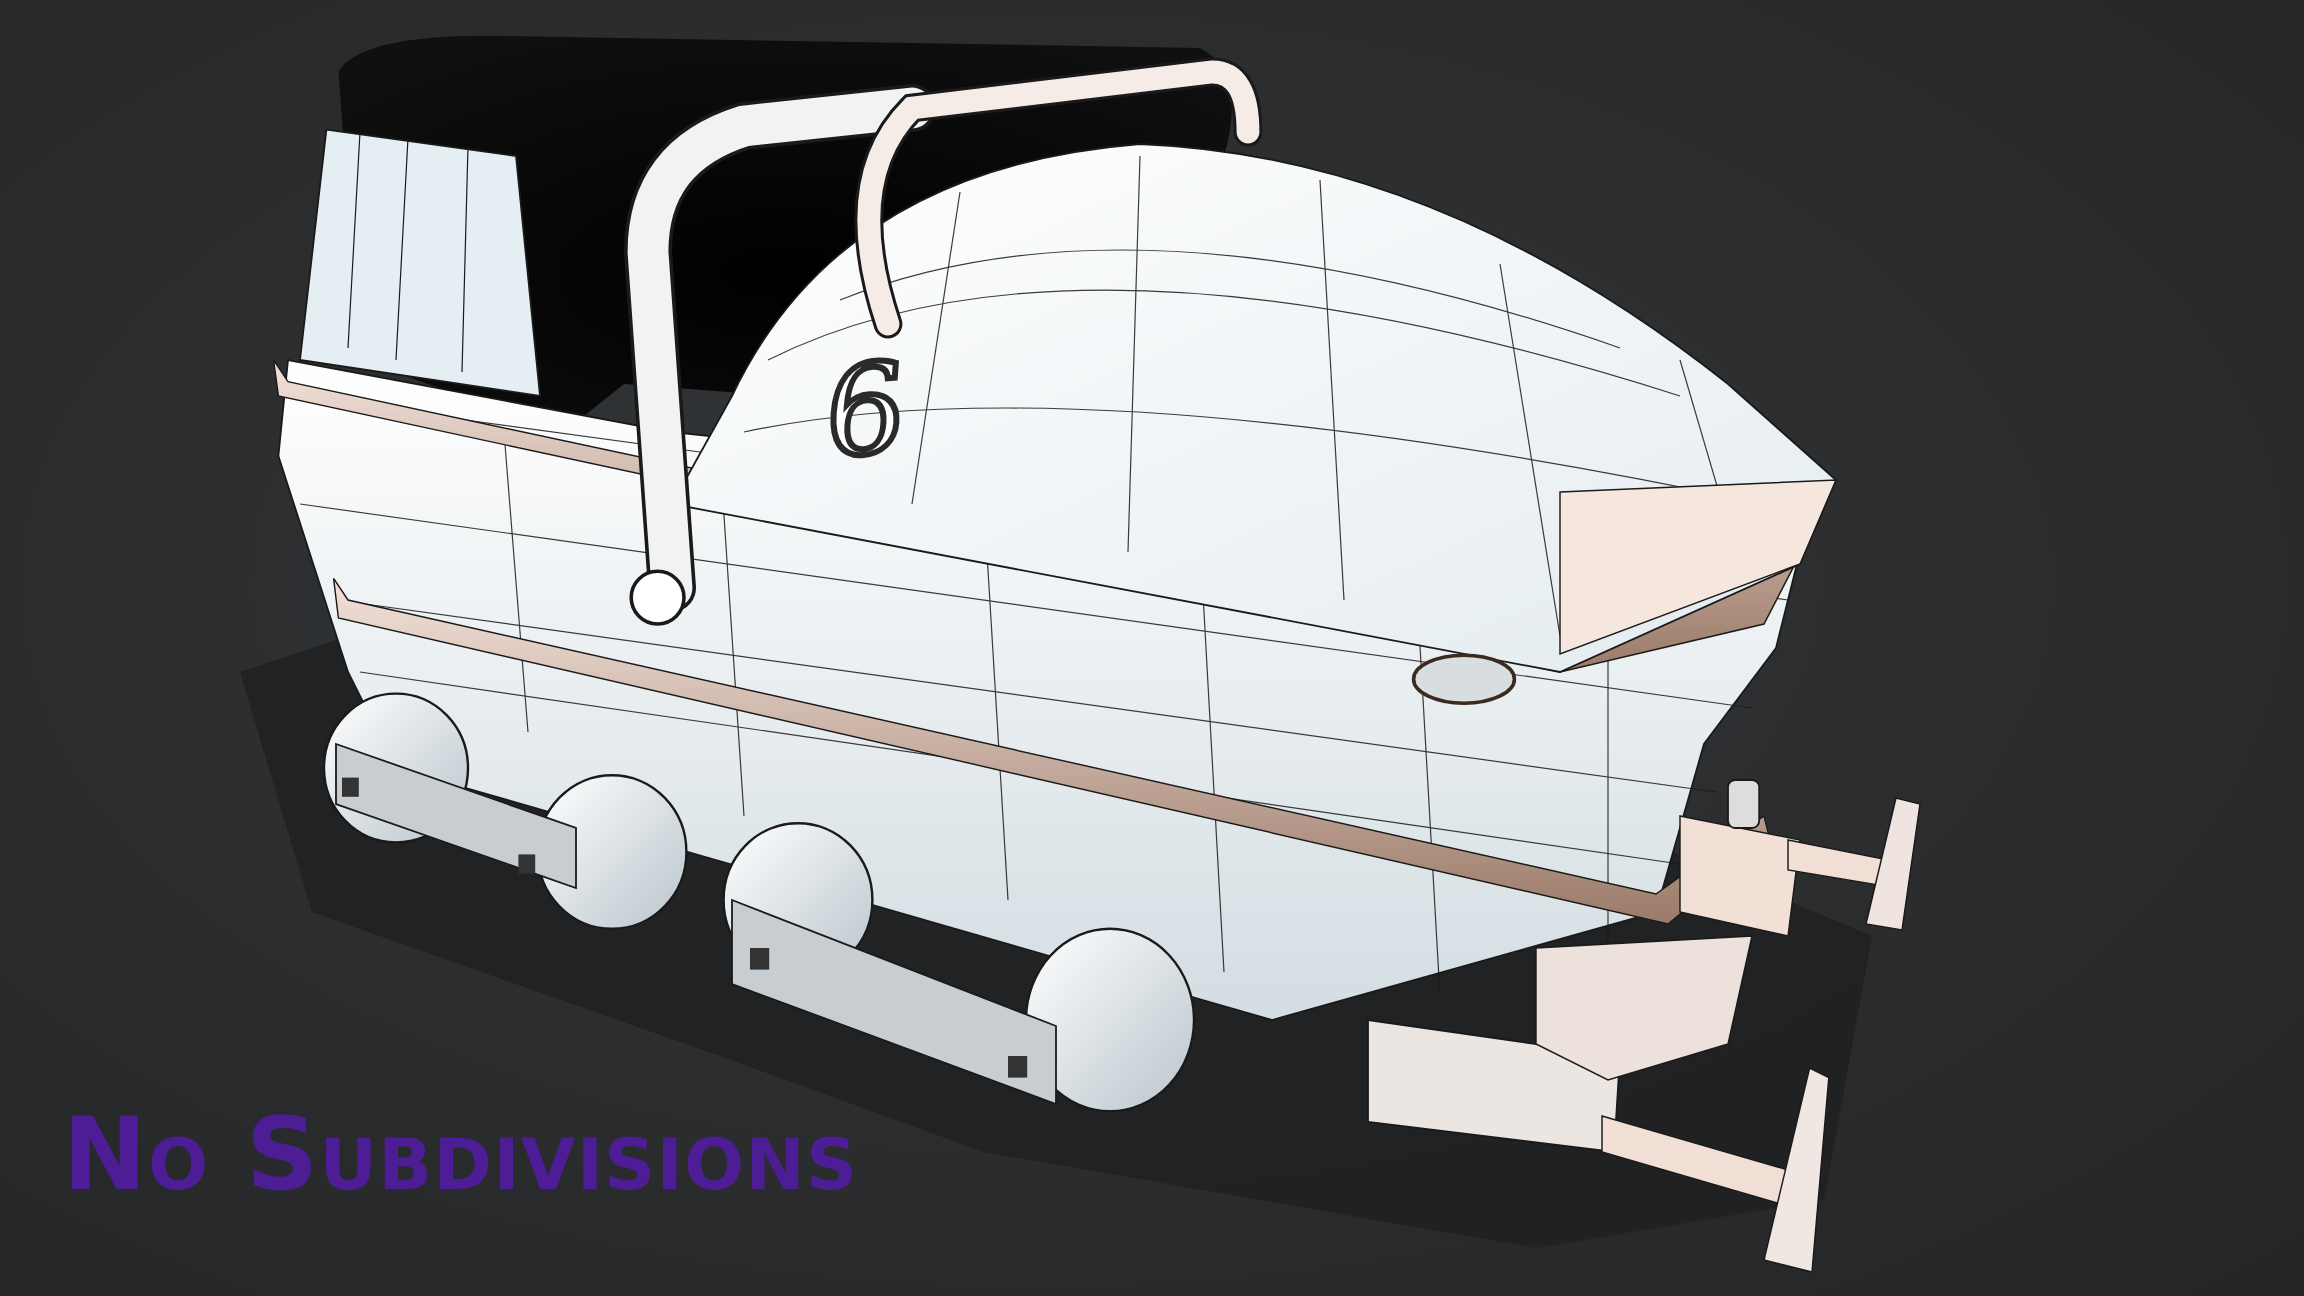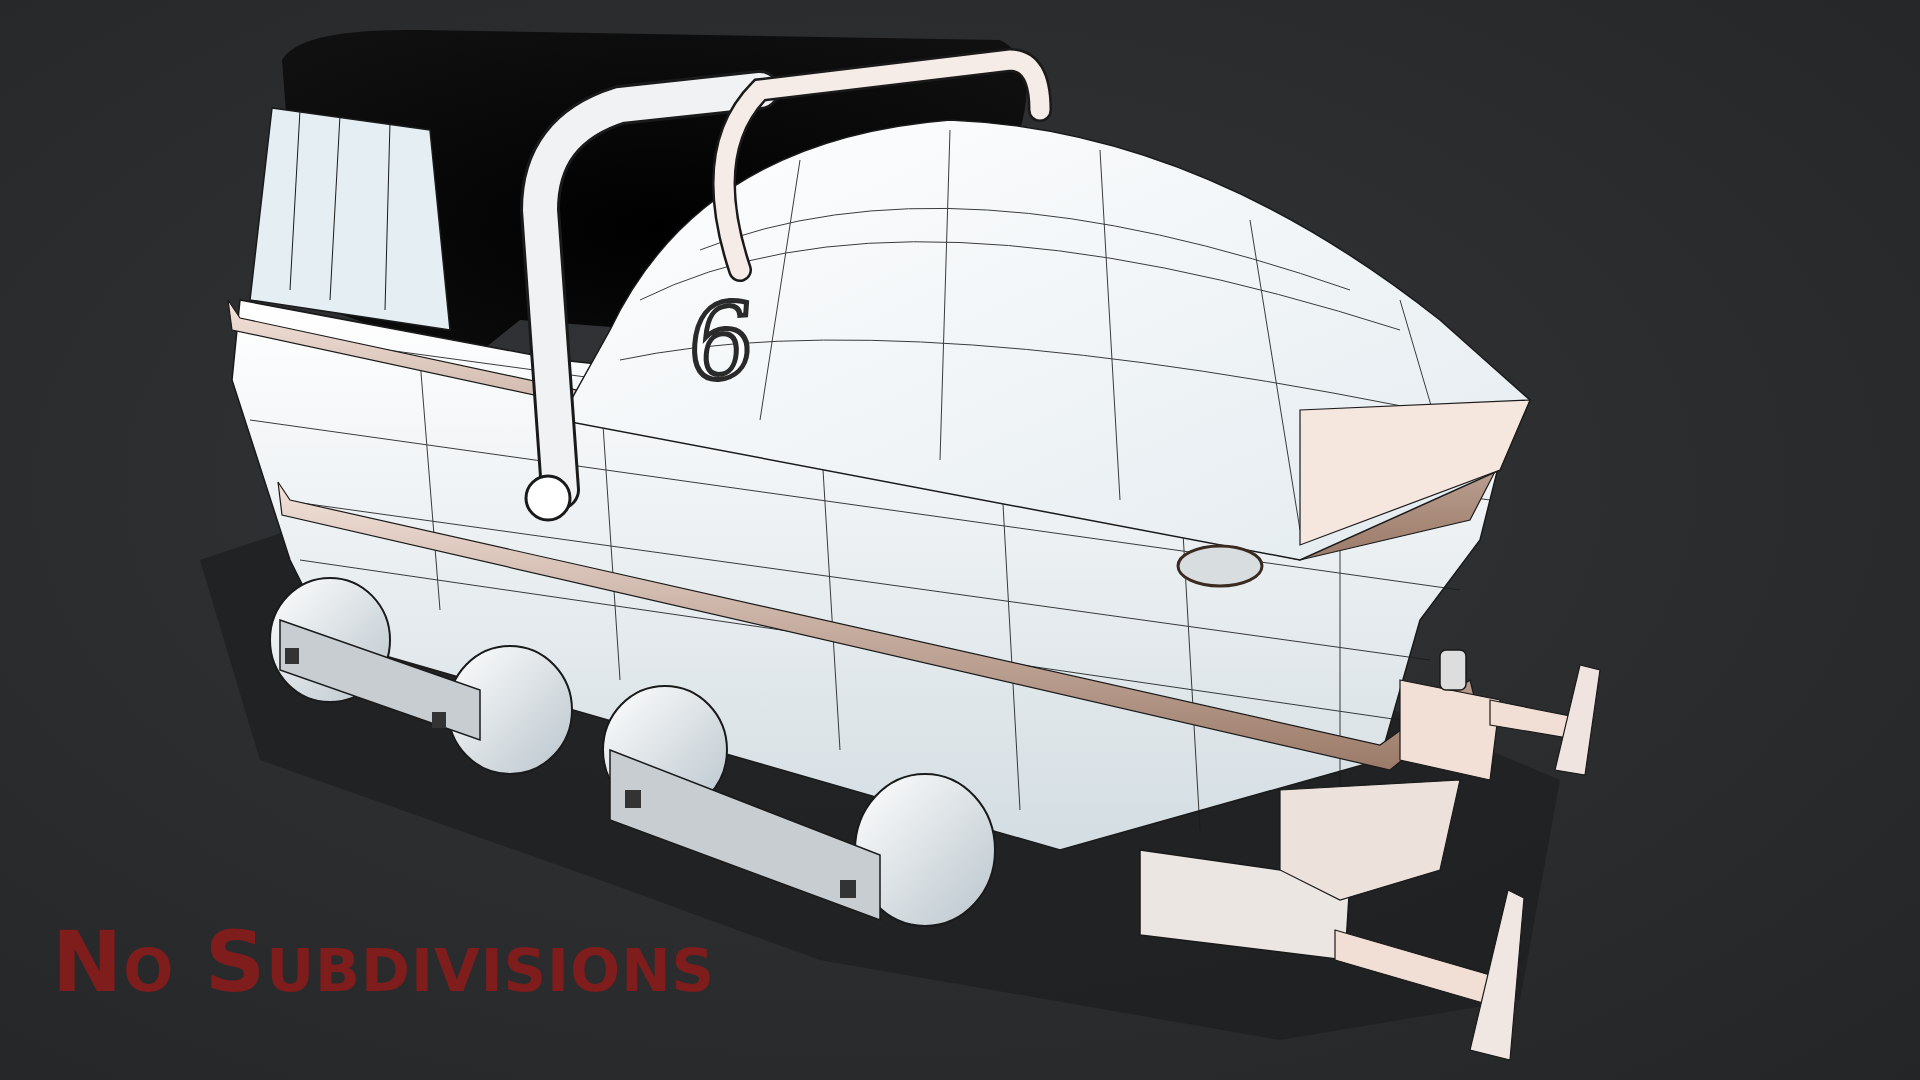--- a/index.html
+++ b/index.html
@@ -4,21 +4,21 @@
 <style>
   html, body { margin:0; padding:0; }
   body {
     width:1920px; height:1080px; overflow:hidden; position:relative;
     background: radial-gradient(ellipse at 45% 45%, #34373a 0%, #2c2e30 45%, #232526 100%);
     font-family: "Liberation Sans", sans-serif;
   }
   #scene { position:absolute; left:0; top:0; width:1920px; height:1080px; }
   .caption {
     position:absolute; left:52px; top:920px;
-    color:#7f1d1d; font-family:"DejaVu Sans", sans-serif; font-weight:bold;
+    color:#4c1d95; font-family:"DejaVu Sans", sans-serif; font-weight:bold;
     font-size:84px; letter-spacing:1px; line-height:1; white-space:nowrap;
     font-variant: small-caps;
   }
   .number-label {
     position:absolute; left:688px; top:290px; font-family:"DejaVu Serif", serif;
     font-size:104px; color:#ffffff; -webkit-text-stroke:5px #2a2a2a; transform:skewX(-8deg) rotate(-4deg);
     line-height:1;
   }
 </style>
 </head>

